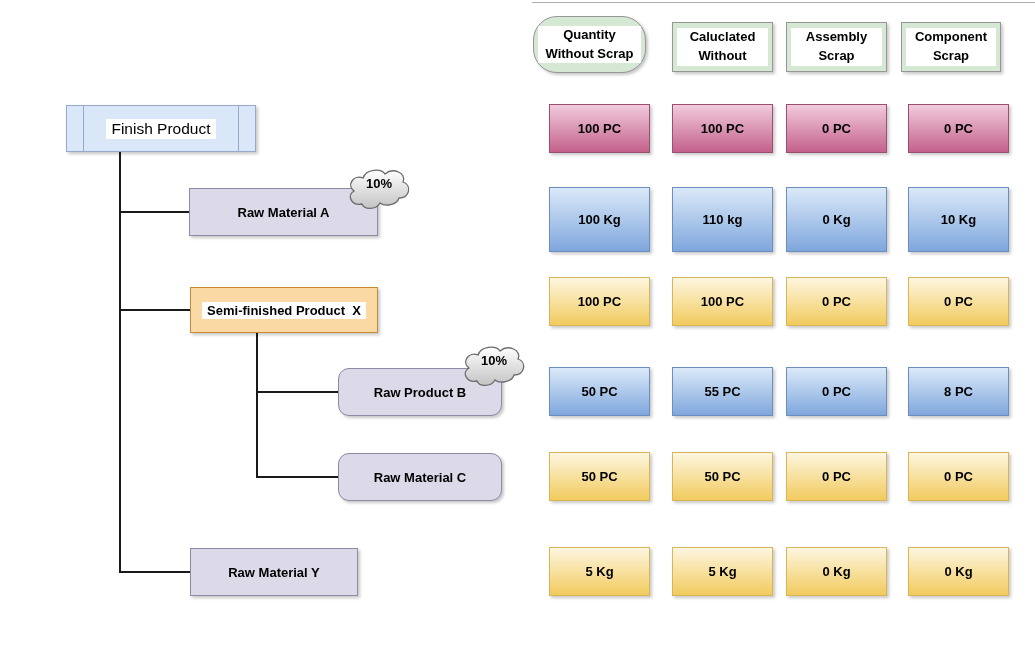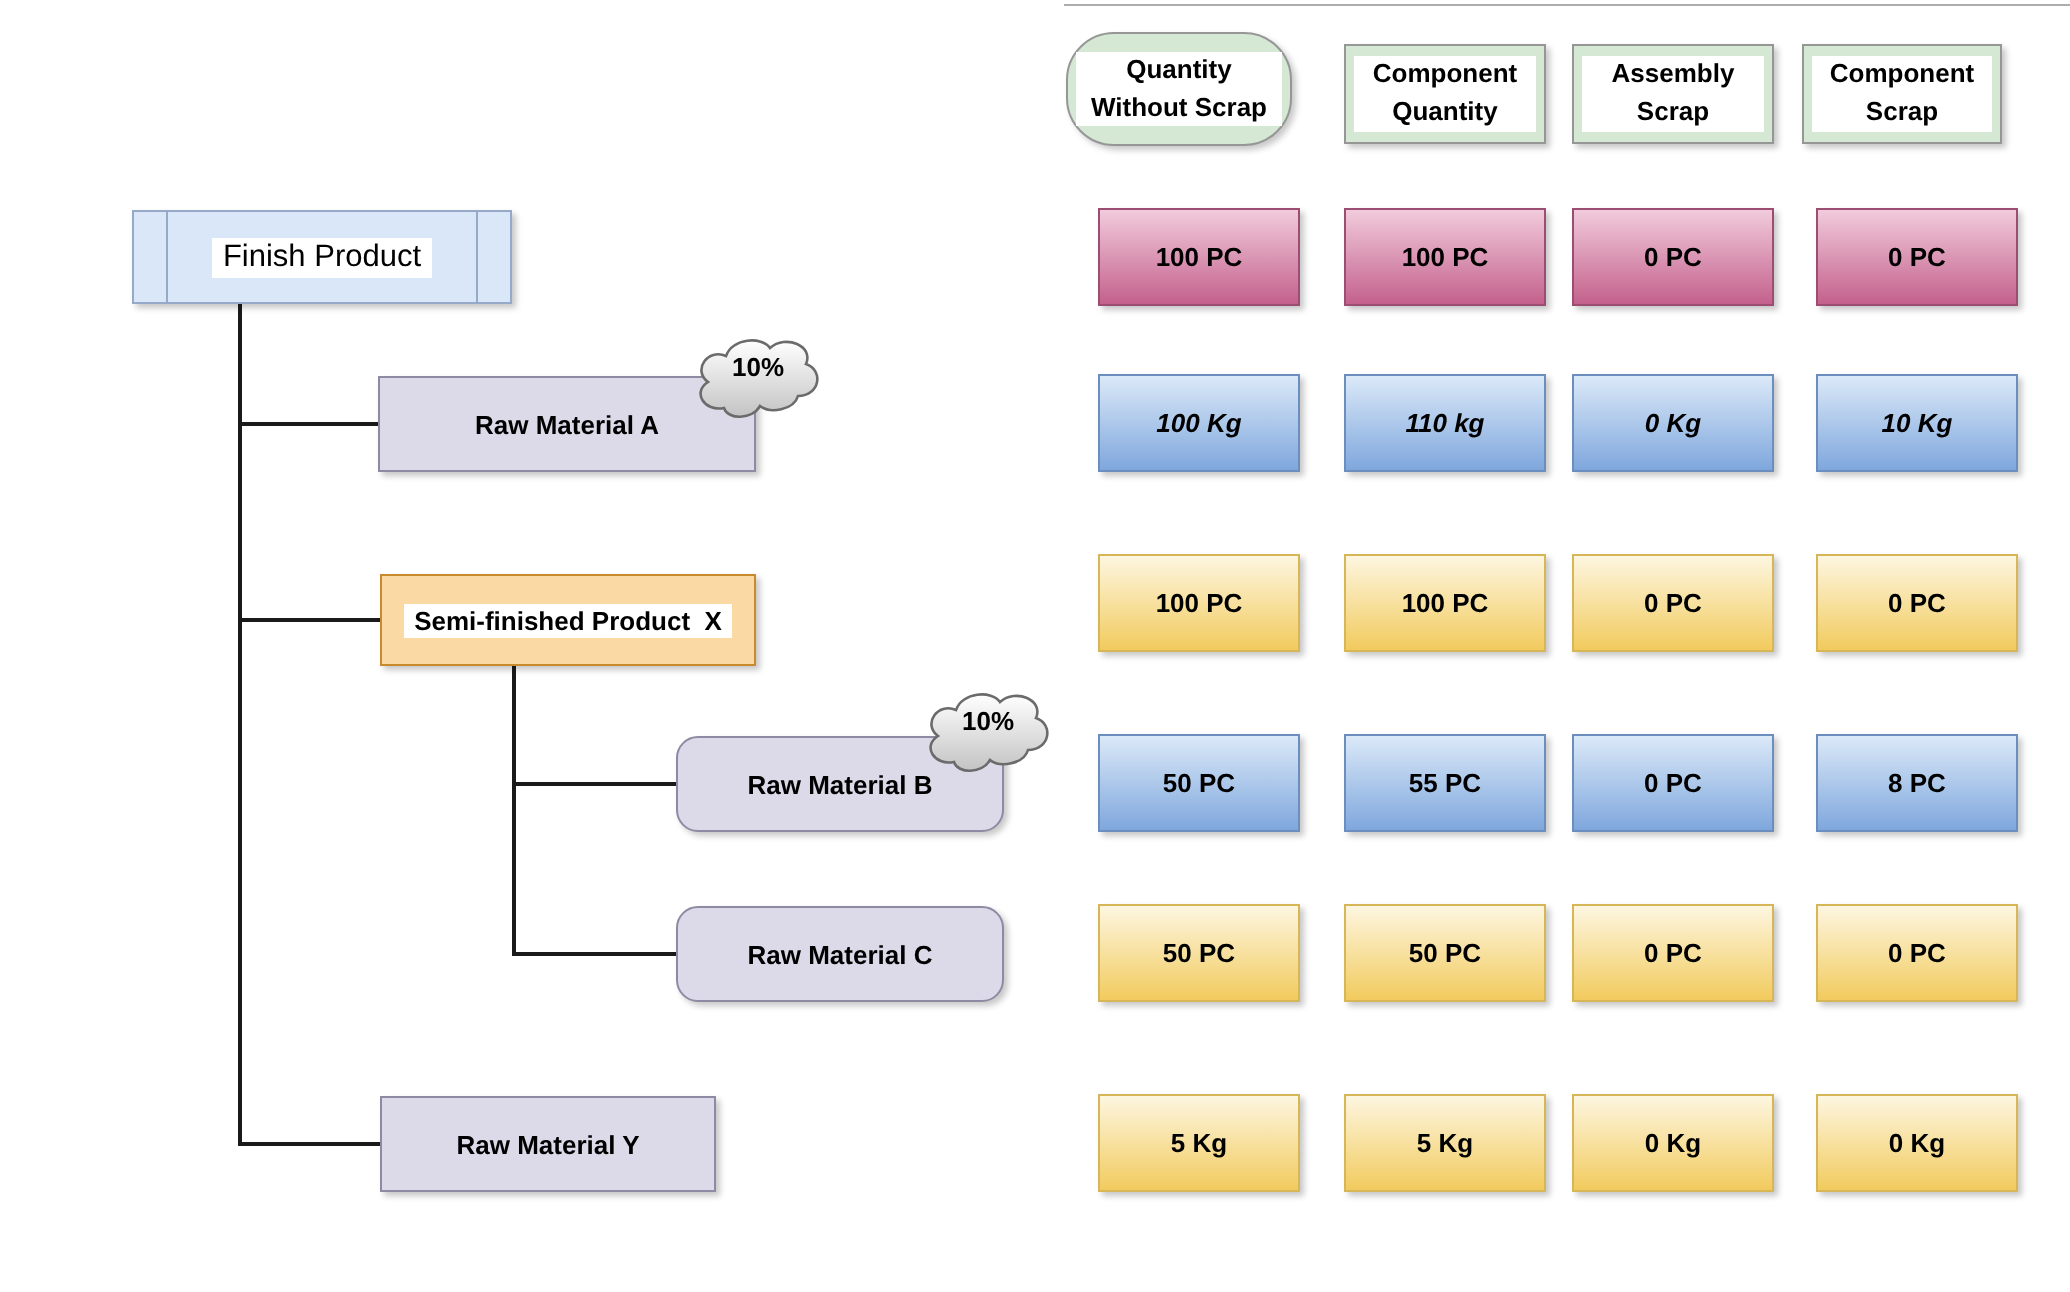--- a/index.html
+++ b/index.html
@@ -19,21 +19,21 @@
     font-weight:bold;font-size:13px;line-height:1.45;padding:2px 4px;
   }
   .bg-strip{background:#fff;padding:0 3px;}
   
   .cell{font-weight:bold;font-size:13px;border:1px solid;}
   .c-pink{background:linear-gradient(var(--pink-top),var(--pink-bottom));border-color:var(--pink-border);}
   .c-blue{background:linear-gradient(var(--blue-top),var(--blue-bottom));border-color:var(--blue-border);}
   .c-yellow{background:linear-gradient(var(--yellow-top),var(--yellow-bottom));border-color:var(--yellow-border);}
   .col0{left:549px;width:101px;} .col1{left:672px;width:101px;}
   .col2{left:786px;width:101px;} .col3{left:908px;width:101px;}
-  .row0{top:104px;height:49px;} .row1{top:187px;height:49px;font-style:italic;}
+  .row0{top:104px;height:49px;} .row1{top:187px;height:65px;}
   .row2{top:277px;height:49px;} .row3{top:367px;height:49px;}
   .row4{top:452px;height:49px;} .row5{top:547px;height:49px;}
   
   .node{font-weight:bold;font-size:13px;}
   .node-lavender{background:var(--lavender-fill);border:1px solid var(--lavender-border);}
   .rounded{border-radius:11px;}
   .node-orange{background:var(--orange-fill);border:1px solid var(--orange-border);}
   .finish{
     background:var(--finish-fill);border:1px solid var(--finish-border);
     font-weight:normal;font-size:15.5px;margin-left:41px;
@@ -76,21 +76,21 @@
 
   <div class="box node node-orange shadow" style="left:190px;top:287px;width:188px;height:46px;">
     <span class="label-bg pre">Semi-finished Product  X</span>
   </div>
 
   <div class="box node node-lavender shadow" style="left:189px;top:188px;width:189px;height:48px;">
     <span>Raw Material A</span>
   </div>
 
   <div class="box node node-lavender rounded shadow" style="left:338px;top:368px;width:164px;height:48px;">
-    <span>Raw Material B</span>
+    <span>Raw Product B</span>
   </div>
 
   <div class="box node node-lavender rounded shadow" style="left:338px;top:453px;width:164px;height:48px;">
     <span>Raw Material C</span>
   </div>
 
   <div class="box node node-lavender shadow" style="left:190px;top:548px;width:168px;height:48px;">
     <span>Raw Material Y</span>
   </div>
 
@@ -111,21 +111,21 @@
     <svg viewBox="0 0 68 48">
       <path d="M17,39 C7,41 1,31 9,26 C1,20 9,9 18,13 C21,4 36,3 40,9 C48,2 62,8 58,17 C67,20 65,33 54,33 C52,40 40,42 35,38 C31,45 19,45 17,39 Z" fill="url(#cloudGrad)" stroke="#6b6b6b" stroke-width="1.3"></path>
     </svg>
     <span class="cloud-label">10%</span>
   </div>
 
   <div class="box header-box shadow" style="left:533px;top:16px;width:113px;height:57px;border-radius:24px;">
     <span class="bg-strip">Quantity Without Scrap</span>
   </div>
   <div class="box header-box shadow" style="left:672px;top:22px;width:101px;height:50px;">
-    <span class="bg-strip">Component Quantity</span>
+    <span class="bg-strip">Caluclated Without</span>
   </div>
   <div class="box header-box shadow" style="left:901px;top:22px;width:100px;height:50px;">
     <span class="bg-strip">Component Scrap</span>
   </div>
   <div class="box header-box shadow" style="left:786px;top:22px;width:101px;height:50px;">
     <span class="bg-strip">Assembly Scrap</span>
   </div>
 
   <div class="box cell c-pink col0 row0 shadow">100 PC</div>
   <div class="box cell c-pink col1 row0 shadow">100 PC</div>

